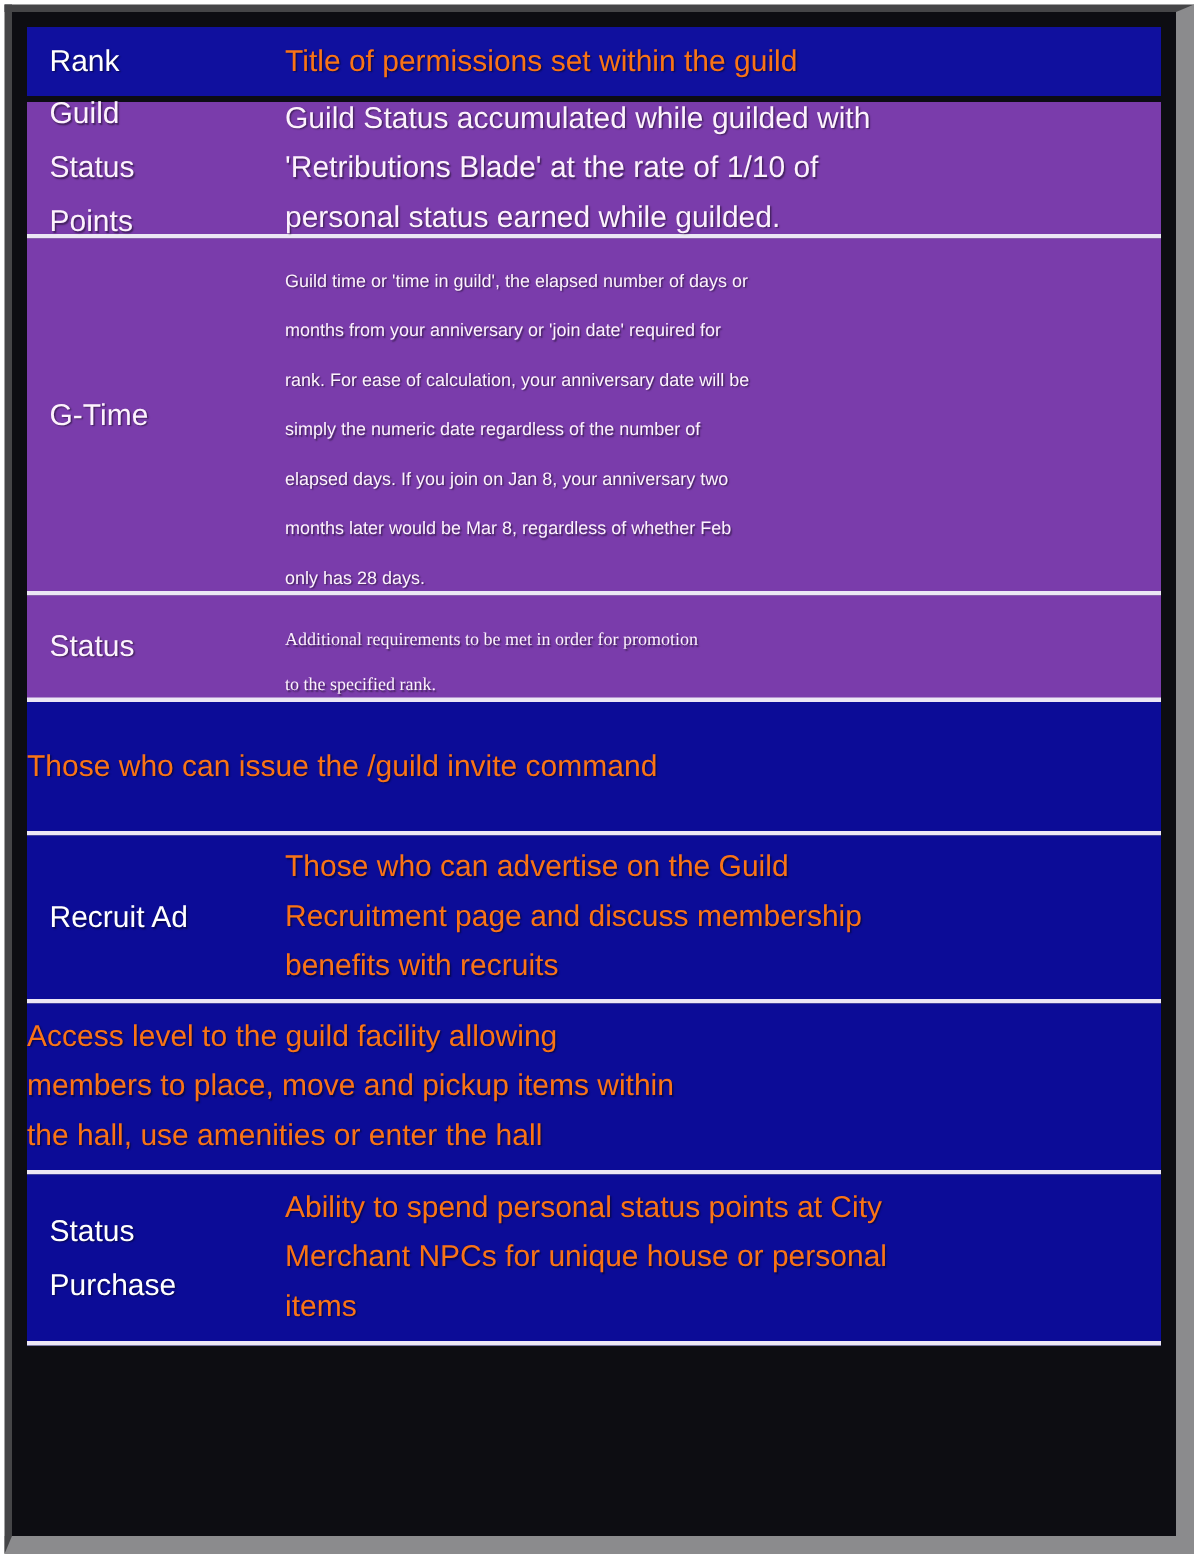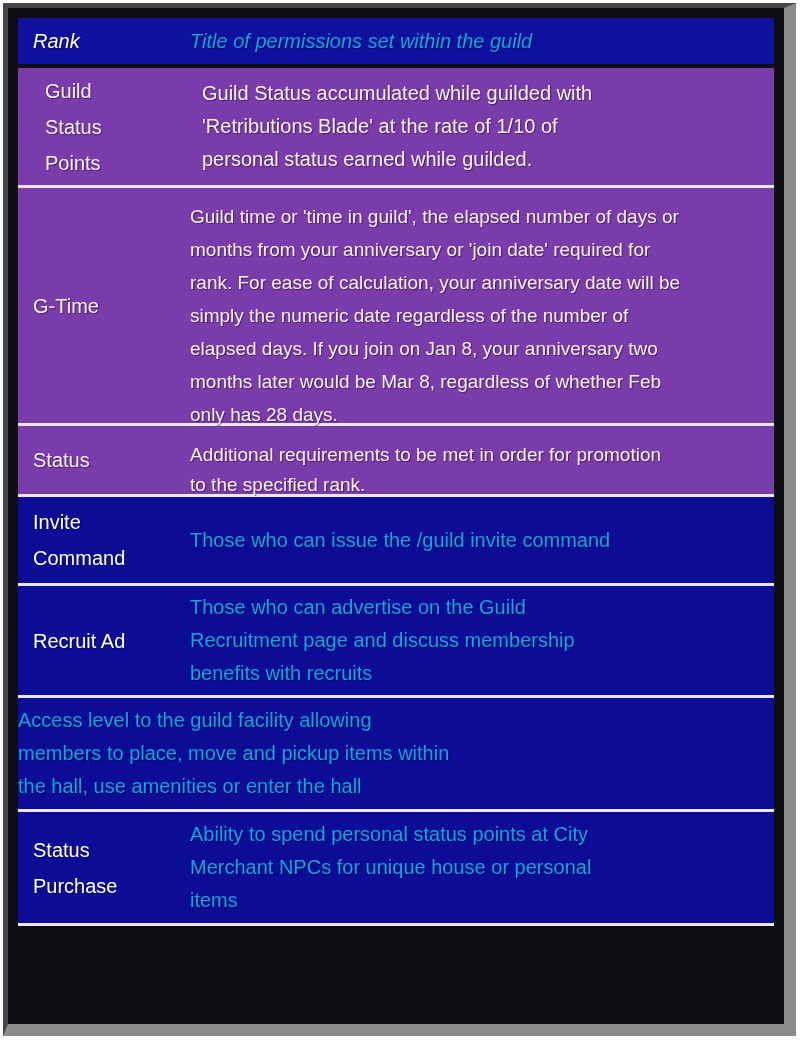--- a/index.html
+++ b/index.html
@@ -33,61 +33,62 @@
     flex-direction: column;
     background: #0d0d12;
   }
   .row {
     display: flex;
     align-items: center;
     box-sizing: border-box;
     width: 100%;
   }
   .theme-navy  { background: #0c0c97; }
-  .theme-navy-bright { background: #10109e; font-style: italic; }
+  .theme-navy-bright { background: #10109e; }
   .theme-purple { background: #7a3cab; }
   .sep-white { border-bottom: 3px solid #ece7f5; }
   .sep-black { border-bottom: 4px solid #0c0c14; }
 
   .label-cell {
     width: 172px;
     min-width: 172px;
     box-sizing: border-box;
     padding-left: 15px;
     color: #ffffff;
     font-size: 20px;
     line-height: 36px;
     white-space: pre-line;
     text-shadow: 1px 1px 1px rgba(0,0,0,0.45);
   }
   .desc-cell {
     flex: 1;
     box-sizing: border-box;
     padding-right: 26px;
-    color: #0ea5e9;
+    color: #f97316;
     font-size: 20px;
     line-height: 33px;
     white-space: pre-line;
     text-shadow: 1px 1px 1px rgba(0,0,0,0.45);
   }
   .theme-purple .label-cell,
   .theme-purple .desc-cell { color: #fdf2fd; }
 
   .small-desc .desc-cell {
-    font-size: 19px;
+    font-size: 12px;
     line-height: 33px;
     margin-top: 20px;
   }
   .row-other.small-desc .desc-cell {
     line-height: 30px;
+    font-family: Liberation Serif, serif;
   }
 
   
   .row-rank            { height: 50px; }
-  .row-guild-status    { height: 120px; padding-left: 12px; }
+  .row-guild-status    { height: 91px; }
   .row-g-time          { height: 238px; }
   .row-other           { height: 71px; }
   .row-invite-command  { height: 89px; }
   .row-recruit-ad      { height: 112px; }
   .row-guild-hall      { height: 114px; }
   .row-status-purchase { height: 114px; }
   .row-rewards         { height: 88px; }
 </style>
 </head>
 <body>
@@ -121,22 +122,20 @@
 only has 28 days.</div>
       </div>
 
       <div class="row row-other theme-purple sep-white small-desc">
         <div class="label-cell">Status</div>
         <div class="desc-cell">Additional requirements to be met in order for promotion
 to the specified rank.</div>
       </div>
 
       <div class="row row-invite-command theme-navy sep-white">
-        <div class="label-cell">Invite
-Command</div>
         <div class="desc-cell">Those who can issue the /guild invite command</div>
       </div>
 
       <div class="row row-recruit-ad theme-navy sep-white">
         <div class="label-cell">Recruit Ad</div>
         <div class="desc-cell">Those who can advertise on the Guild
 Recruitment page and discuss membership
 benefits with recruits</div>
       </div>
 

